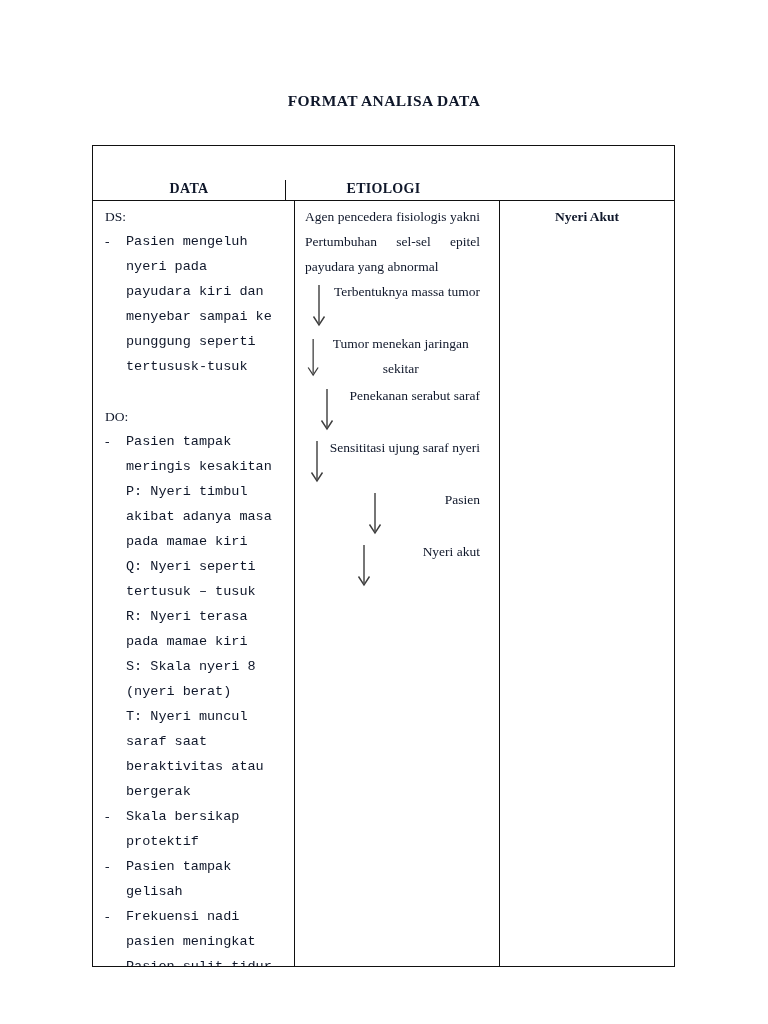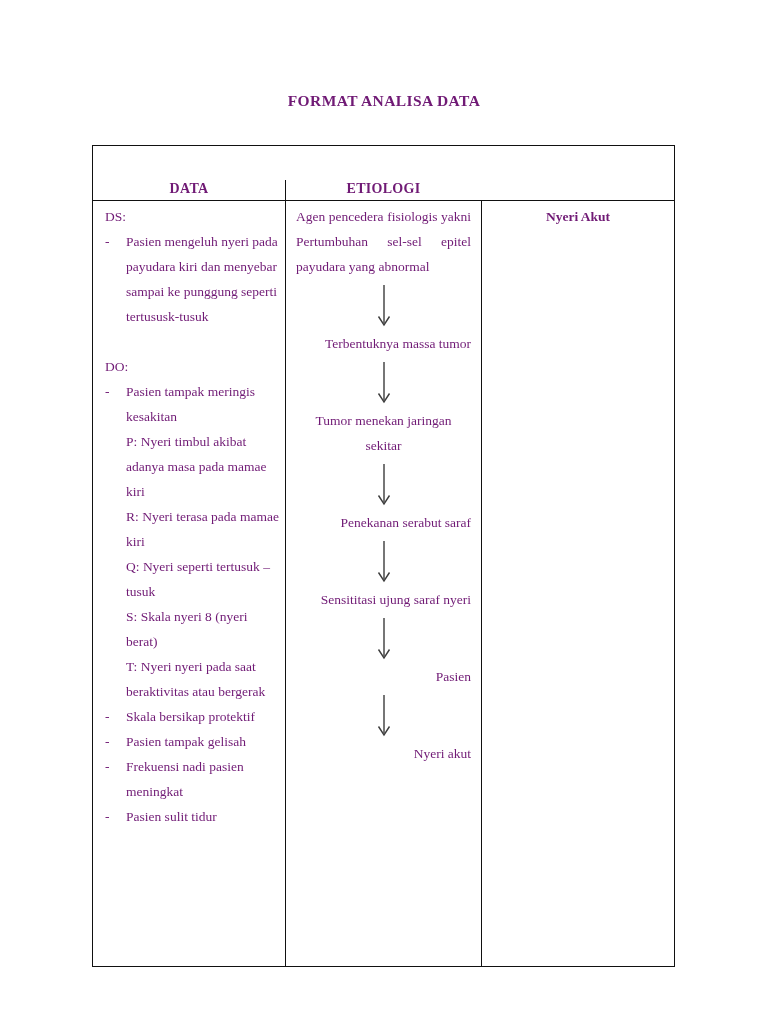--- a/index.html
+++ b/index.html
@@ -1,48 +1,48 @@
 <!DOCTYPE html>
 <html><head>
 <meta charset="utf-8">
 <style>
   html,body{margin:0;padding:0;background:#fff;}
   .page{
     position:relative;width:768px;height:1024px;background:#ffffff;
-    font-family:"Liberation Serif","DejaVu Serif",serif;color:#701a75;
+    font-family:"Liberation Serif","DejaVu Serif",serif;color:#0f172a;
     overflow:hidden;
   }
   .doc-title{
     position:absolute;top:92px;left:0;width:100%;
     text-align:center;font-weight:bold;font-size:15.5px;letter-spacing:.4px;
   }
   .an-table{
     position:absolute;left:92px;top:145px;width:583px;
     border:1.6px solid #111;box-sizing:border-box;
   }
   .hdr,.tbody{display:grid;grid-template-columns:192px 196px 1fr;}
   .hdr{border-bottom:1.6px solid #111;}
   .hcell{
     text-align:center;font-weight:bold;font-size:14px;
     padding:1px 0 3px;letter-spacing:.3px;margin-top:34px;
   }
   .hcell + .hcell{border-left:1.3px solid #111;}
-  .tbody{height:765px;}
+  .tbody{height:765px;gap:9px;}
   .bcell{box-sizing:border-box;font-size:13.5px;line-height:25px;overflow:hidden;}
   .bcell + .bcell{border-left:1.3px solid #111;}
   
   .col-data{padding:3px 6px 0 12px;}
   .li{display:flex;}
   .li .b{width:21px;flex:none;}
-  .li .t{flex:1;}
+  .li .t{flex:1;font-family:Liberation Mono, monospace;}
   .do-label{margin-top:25px;}
   
   .col-etio{padding:3px 10px 0 10px;}
   .etio-para{text-align:justify;text-align-last:left;}
-  .flow-step{display:flex;flex-direction:column;align-items:flex-end;}
+  .flow-step{display:flex;flex-direction:row;align-items:flex-start;}
   .arrow-svg{display:block;margin:4px auto 2px;}
   .step-label{text-align:center;white-space:normal;}
   
   .col-masalah{padding:3px 6px 0 6px;text-align:center;}
   .masalah-value{font-weight:bold;}
 </style>
 </head>
 <body>
 
 <div class="page">
@@ -73,36 +73,36 @@
       <span class="t">Pasien tampak meringis kesakitan</span>
     </div>
 
     <div class="li">
       <span class="b"></span>
       <span class="t">P: Nyeri timbul akibat adanya masa pada mamae kiri</span>
     </div>
 
     <div class="li">
       <span class="b"></span>
-      <span class="t">R: Nyeri terasa pada mamae kiri</span>
+      <span class="t">Q: Nyeri seperti tertusuk – tusuk</span>
     </div>
 
     <div class="li">
       <span class="b"></span>
-      <span class="t">Q: Nyeri seperti tertusuk – tusuk</span>
+      <span class="t">R: Nyeri terasa pada mamae kiri</span>
     </div>
 
     <div class="li">
       <span class="b"></span>
       <span class="t">S: Skala nyeri 8 (nyeri berat)</span>
     </div>
 
     <div class="li">
       <span class="b"></span>
-      <span class="t">T: Nyeri nyeri pada saat beraktivitas atau bergerak</span>
+      <span class="t">T: Nyeri muncul saraf saat beraktivitas atau bergerak</span>
     </div>
 
     <div class="li">
       <span class="b">-</span>
       <span class="t">Skala bersikap protektif</span>
     </div>
 
     <div class="li">
       <span class="b">-</span>
       <span class="t">Pasien tampak gelisah</span>

